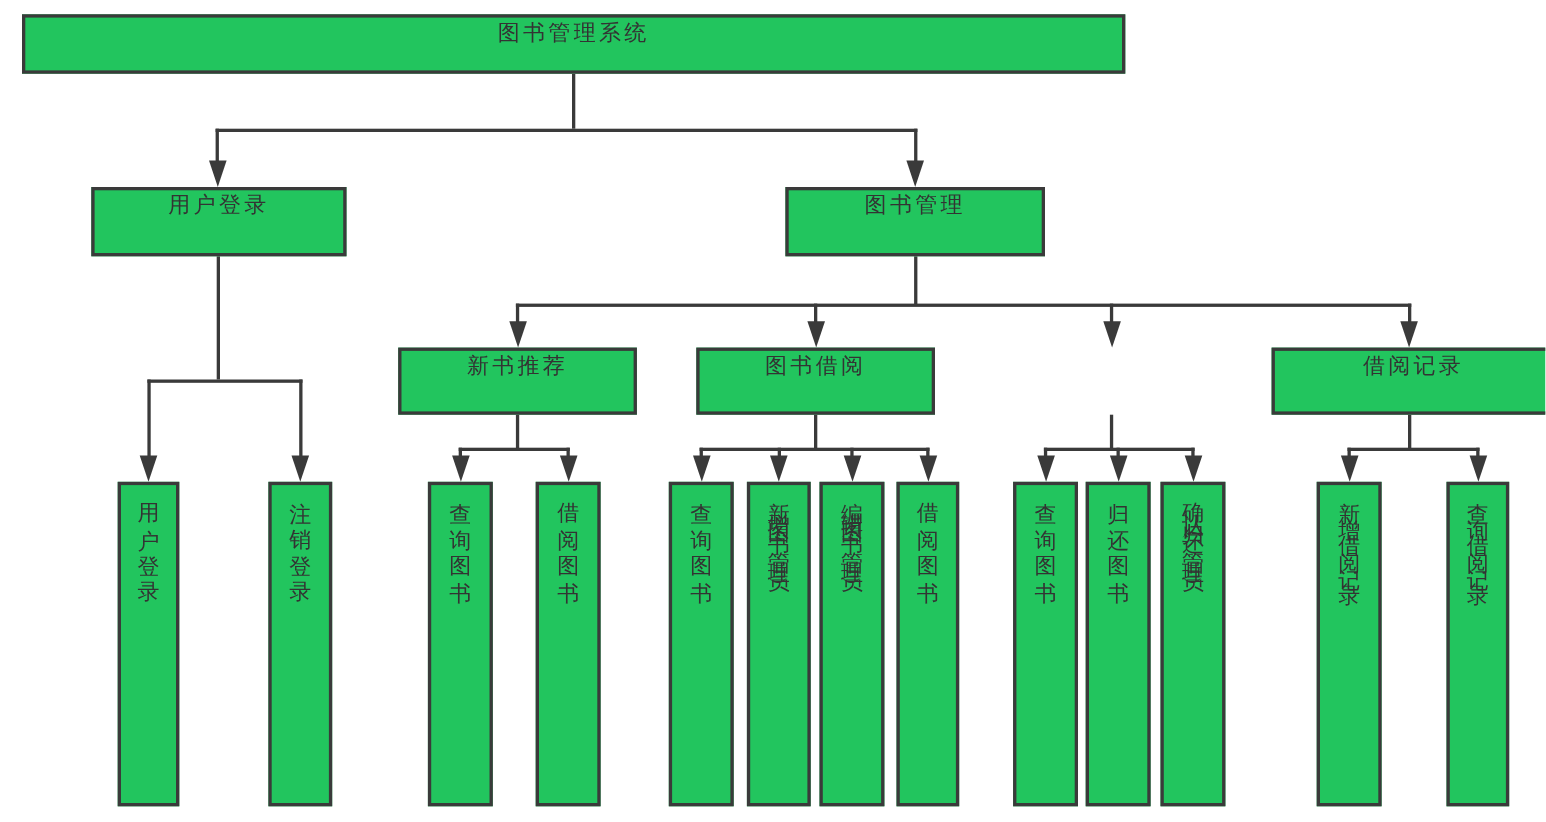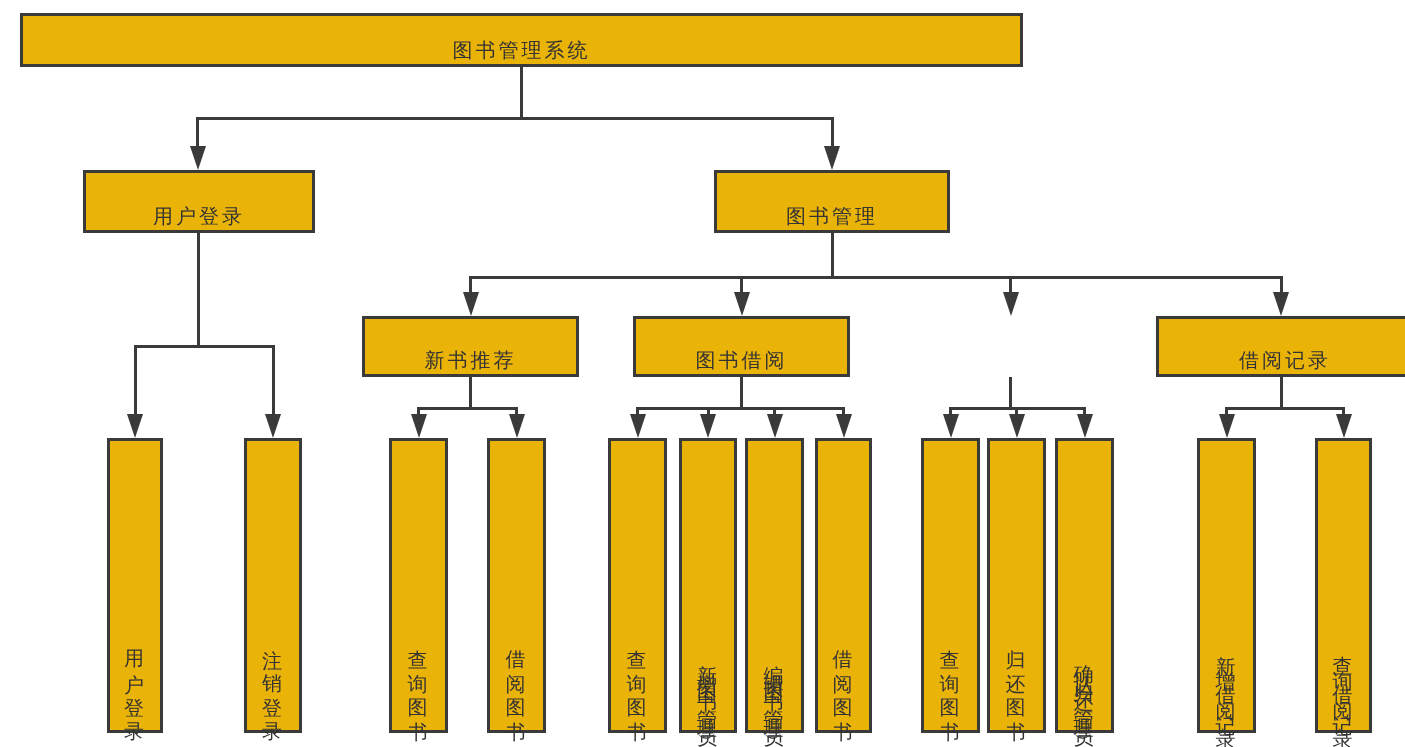--- a/index.html
+++ b/index.html
@@ -14,22 +14,22 @@
     width:1405px;height:747px;
     background:var(--bg);
     overflow:hidden;
     font-family:"Liberation Sans",sans-serif;
     color:var(--text);
   }
   .box{
     position:absolute;
     box-sizing:border-box;
     border:3px solid var(--line);
-    background:#eab308;
-    display:flex;align-items:flex-end;justify-content:center;
+    background:#22c55e;
+    display:flex;align-items:flex-start;justify-content:center;
     font-size:20px;
     letter-spacing:3px;
     color:var(--text);
     z-index:2;
   }
   .box .lbl{white-space:nowrap;}
   .leaf .lbl{
     writing-mode:vertical-lr;
     text-orientation:mixed;
     white-space:nowrap;

